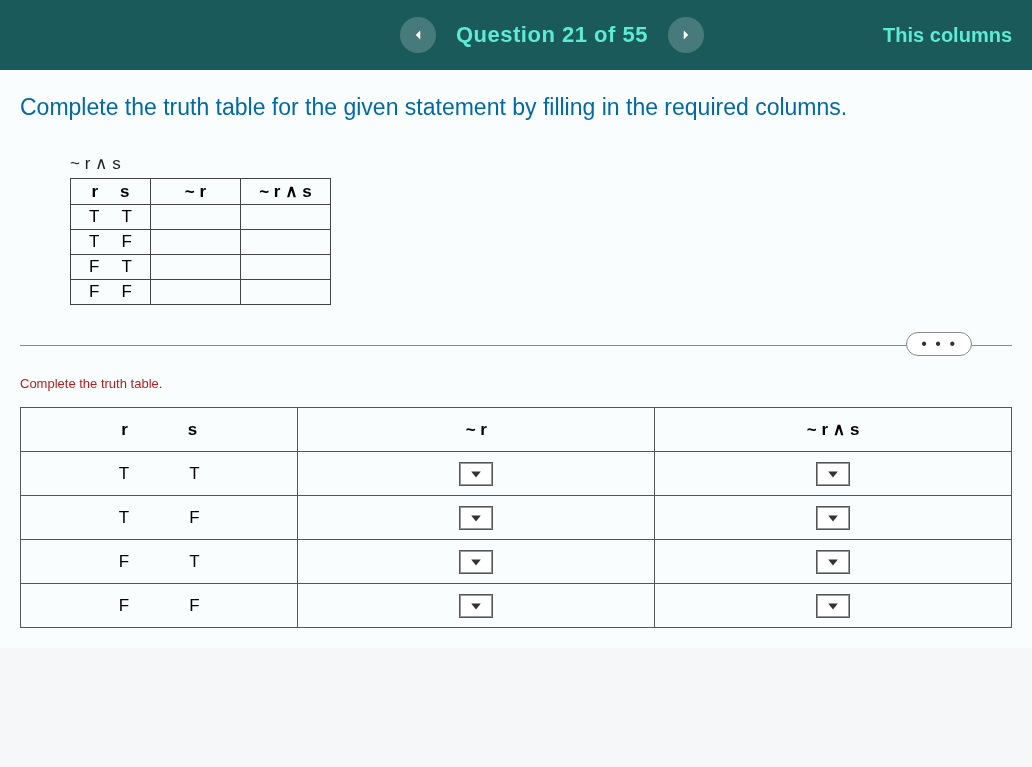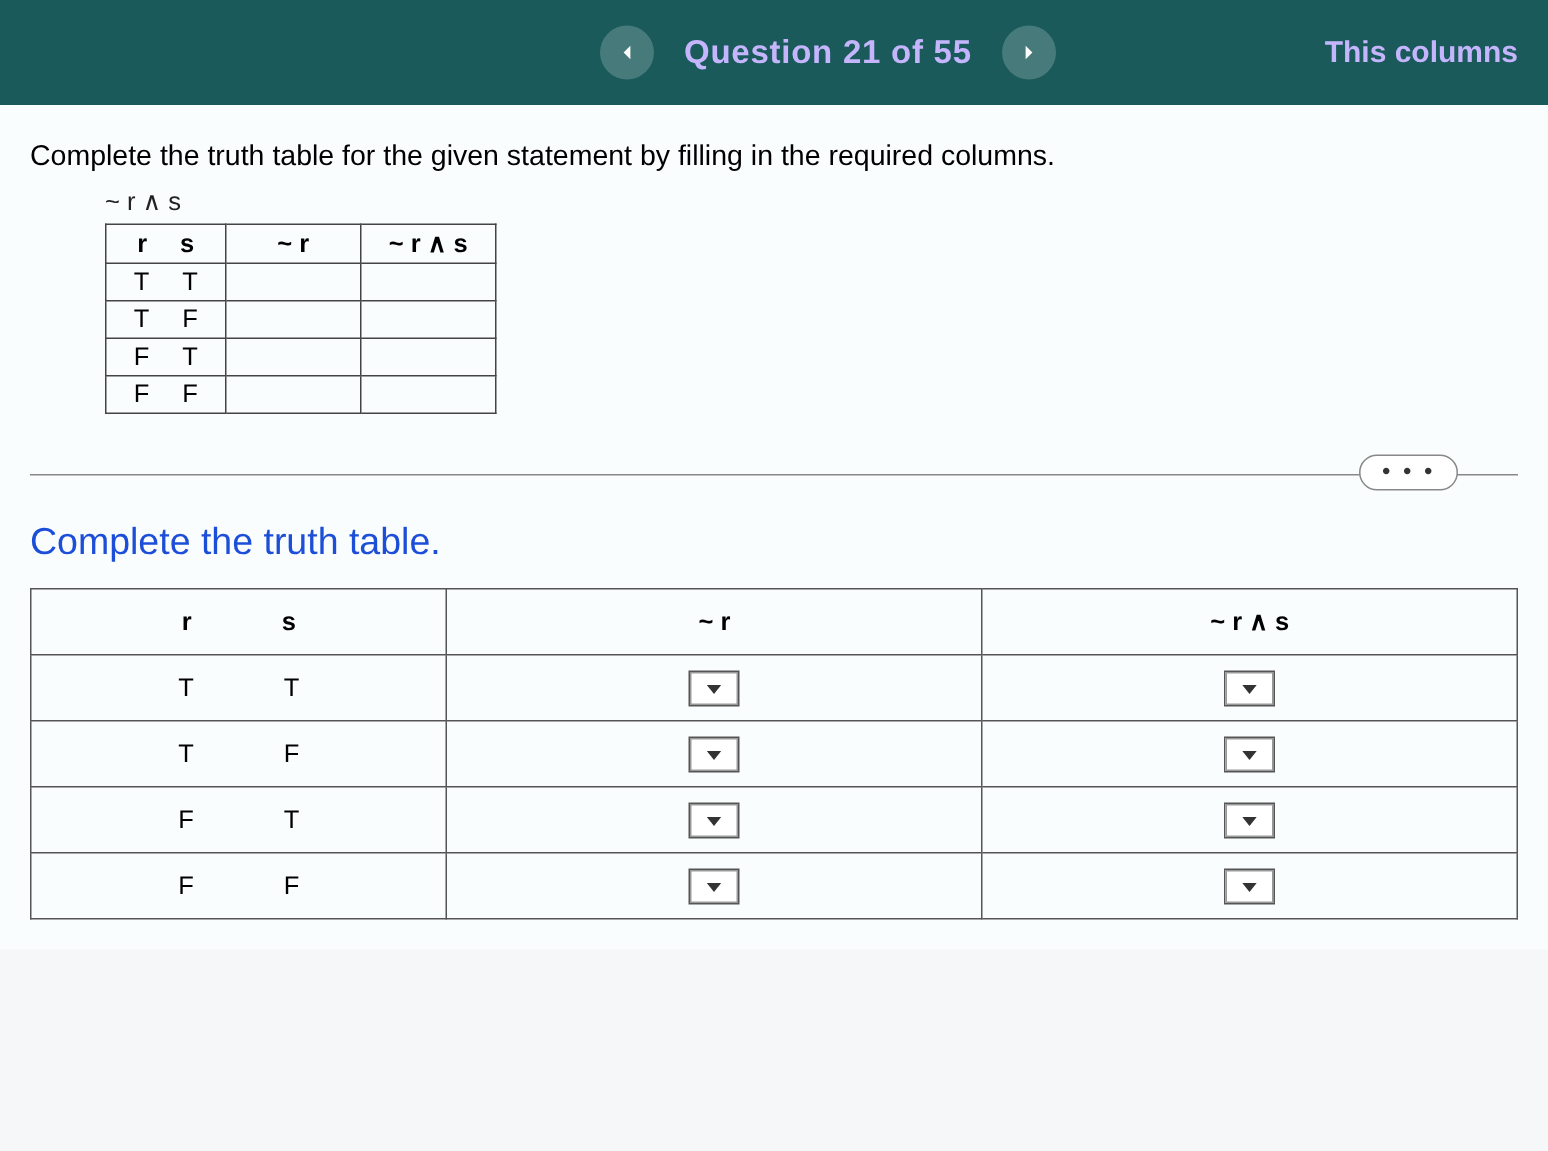--- a/index.html
+++ b/index.html
@@ -10,21 +10,21 @@
       height: 767px;
       overflow: hidden;
     }
     .top-bar {
       background: #1a5a5a;
       height: 70px;
       display: flex;
       align-items: center;
       justify-content: space-between;
       padding: 0 20px;
-      color: #c4b5fd;
+      color: #5eead4;
       gap: 48px;
     }
     .nav-center {
       display: flex;
       align-items: center;
       gap: 20px;
       margin-left: 380px;
     }
     .nav-btn {
       width: 36px;
@@ -43,23 +43,23 @@
     }
     .top-right {
       font-size: 20px;
       font-weight: 600;
     }
     .content {
       padding: 24px 20px 20px 20px;
       background: #fafdfe;
     }
     .instruction {
-      font-size: 19px;
-      color: #000000;
-      margin-bottom: 8px;
+      font-size: 23px;
+      color: #0369a1;
+      margin-bottom: 32px;
     }
     .expr-label {
       font-size: 17px;
       margin-left: 50px;
       margin-bottom: 4px;
       font-weight: 500;
       color: #222;
     }
     .mini-table {
       margin-left: 50px;
@@ -88,22 +88,22 @@
       background: #fff;
       border: 1.5px solid #888;
       border-radius: 14px;
       padding: 2px 14px;
       font-size: 16px;
       letter-spacing: 2px;
       color: #333;
       cursor: pointer;
     }
     .subhead {
-      font-size: 25px;
-      color: #1d4ed8;
+      font-size: 13px;
+      color: #b91c1c;
       margin-bottom: 16px;
     }
     .answer-table {
       width: 100%;
       border-collapse: collapse;
       font-size: 17px;
     }
     .answer-table th, .answer-table td {
       border: 1px solid #555;
       text-align: center;

